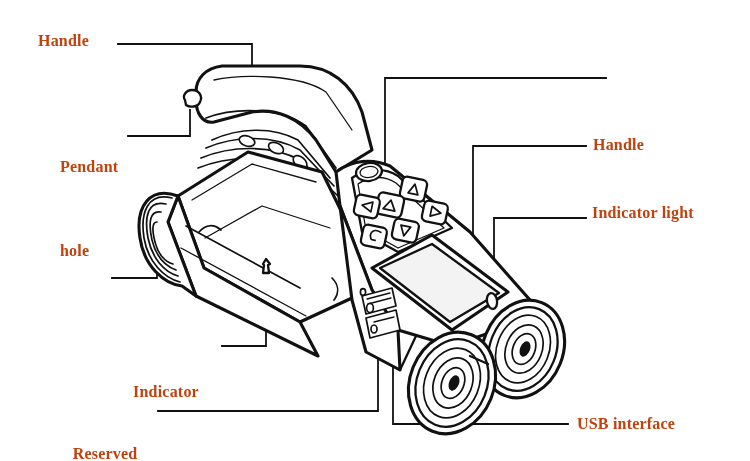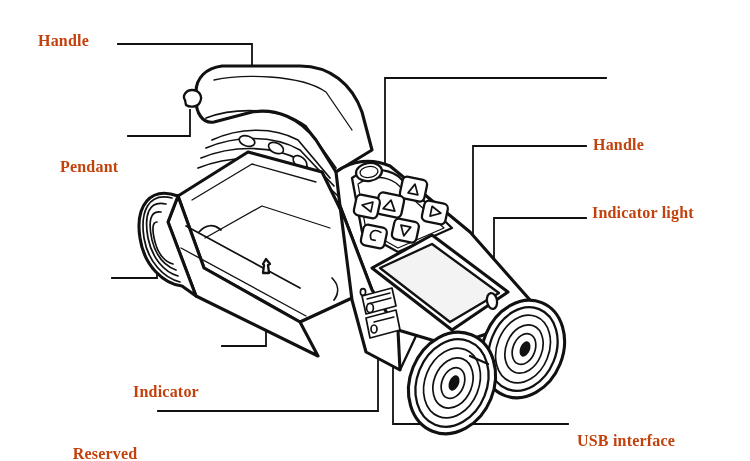--- a/index.html
+++ b/index.html
@@ -239,33 +239,34 @@
 
       <path class="s w2" d="M470 356 L488 364"></path>
       <path class="s w2" d="M416 336 L400 370"></path>
     </g>
   </svg>
 
   <div class="lbl" style="left:38px;top:28px;">Handle</div>
 
   <div class="lbl two" style="left:60px;top:97px;">
     <div>Pendant</div>
+    <div>hole</div>
   </div>
 
 
   <div class="lbl two ctr" style="left:110px;top:322px;width:112px;">
     <div>Indicator</div>
     
   </div>
 
   <div class="lbl two ctr" style="left:50px;top:384px;width:110px;">
     <div>Reserved</div>
     
   </div>
 
 
   <div class="lbl" style="left:593px;top:132px;">Handle</div>
 
   <div class="lbl" style="left:592px;top:200px;">Indicator light</div>
 
-  <div class="lbl" style="left:577px;top:428px;text-align:center;">USB interface</div>
+  <div class="lbl" style="left:577px;top:411px;text-align:center;">USB interface</div>
 
 </div>
 
 </body></html>

